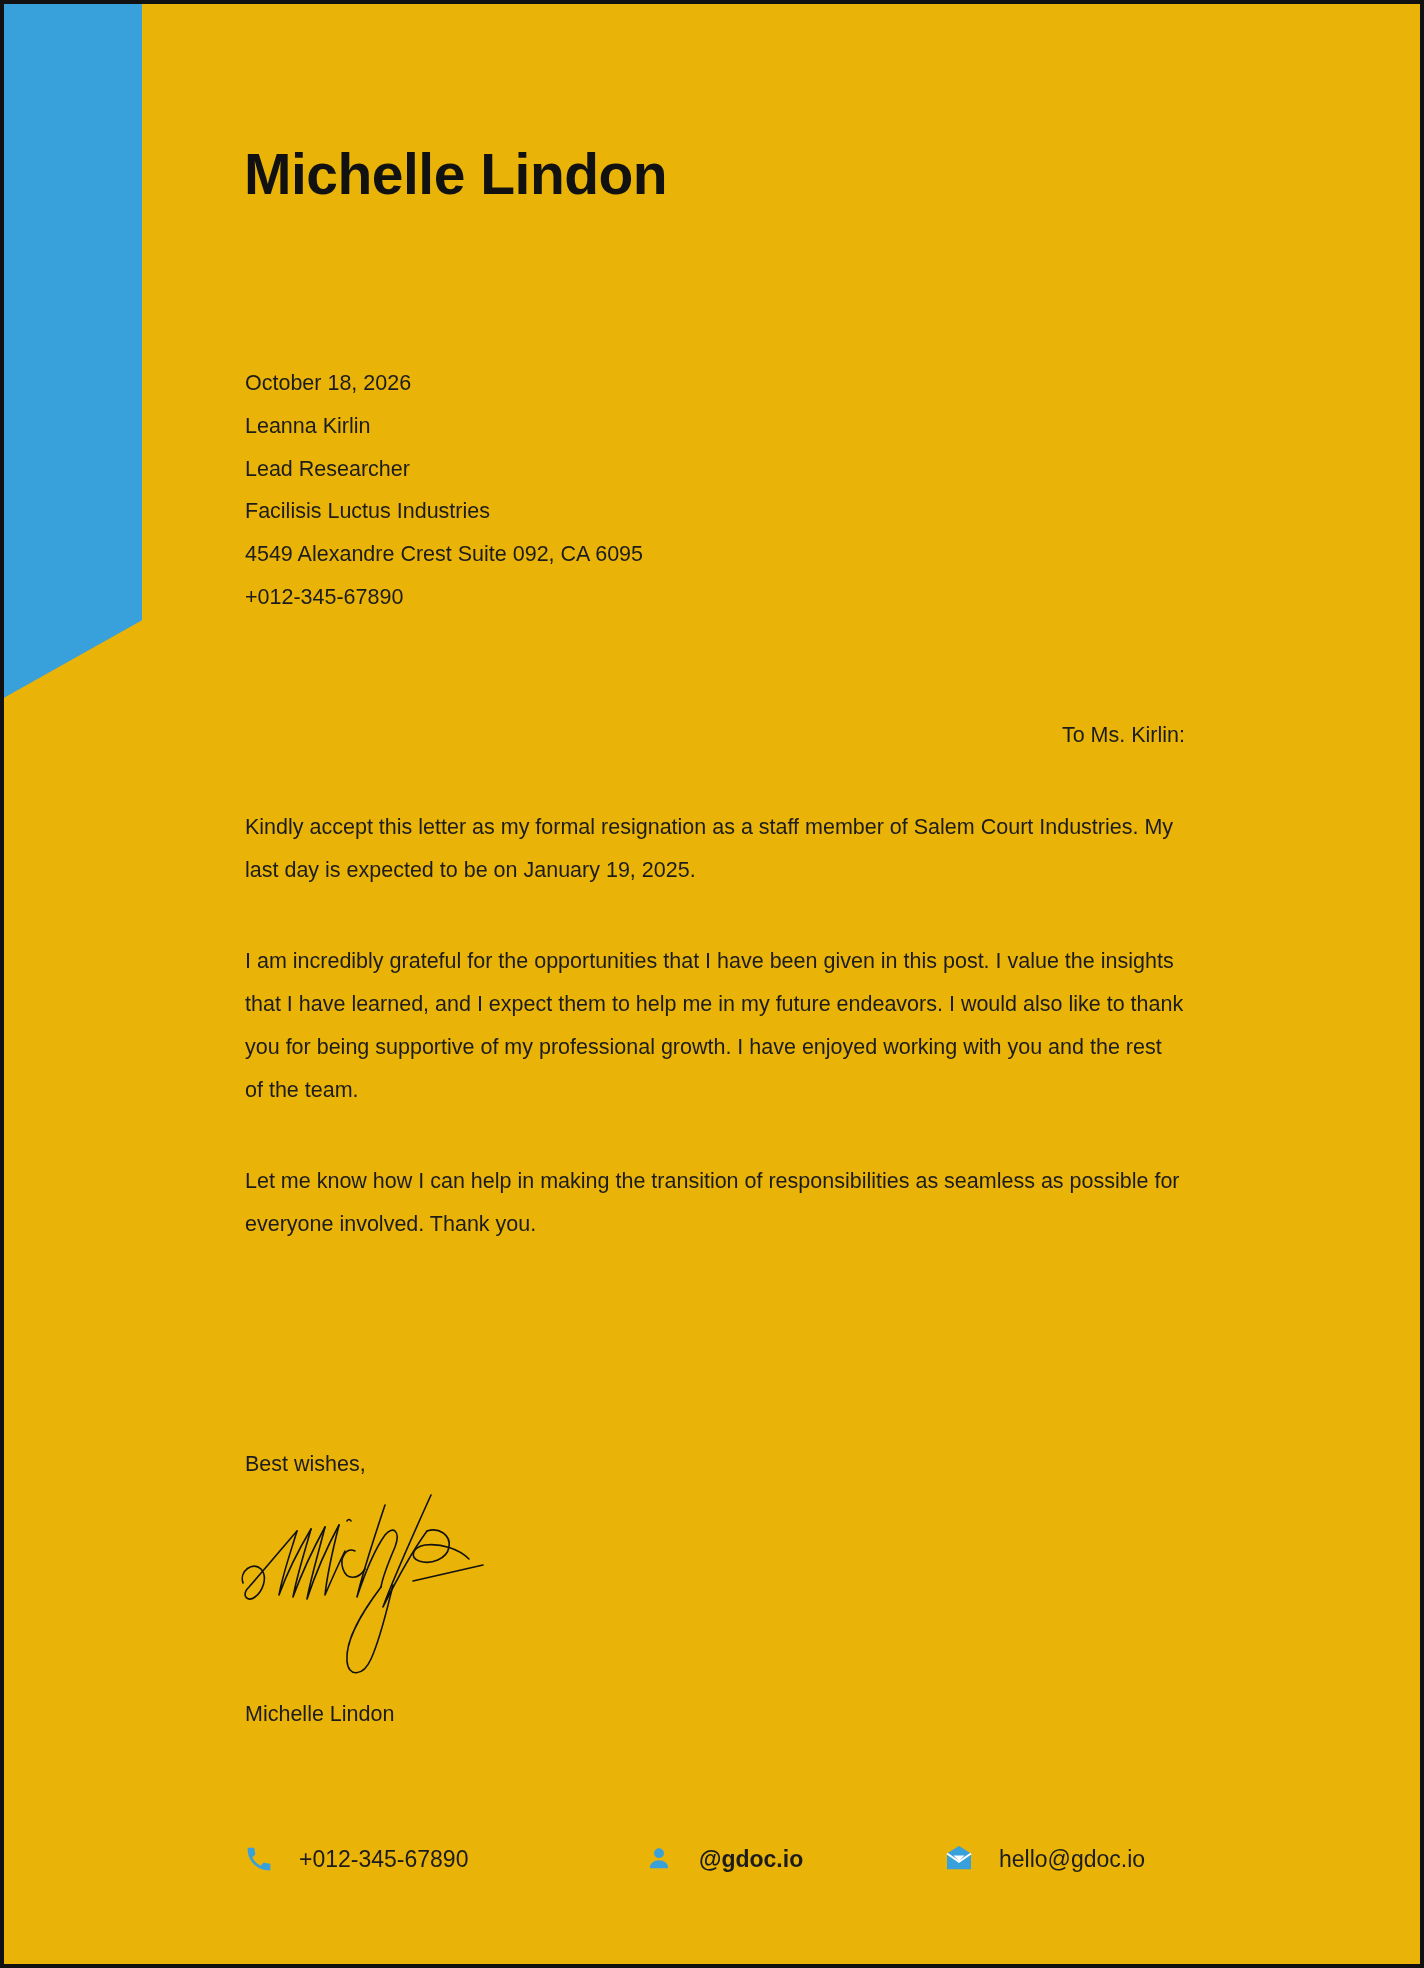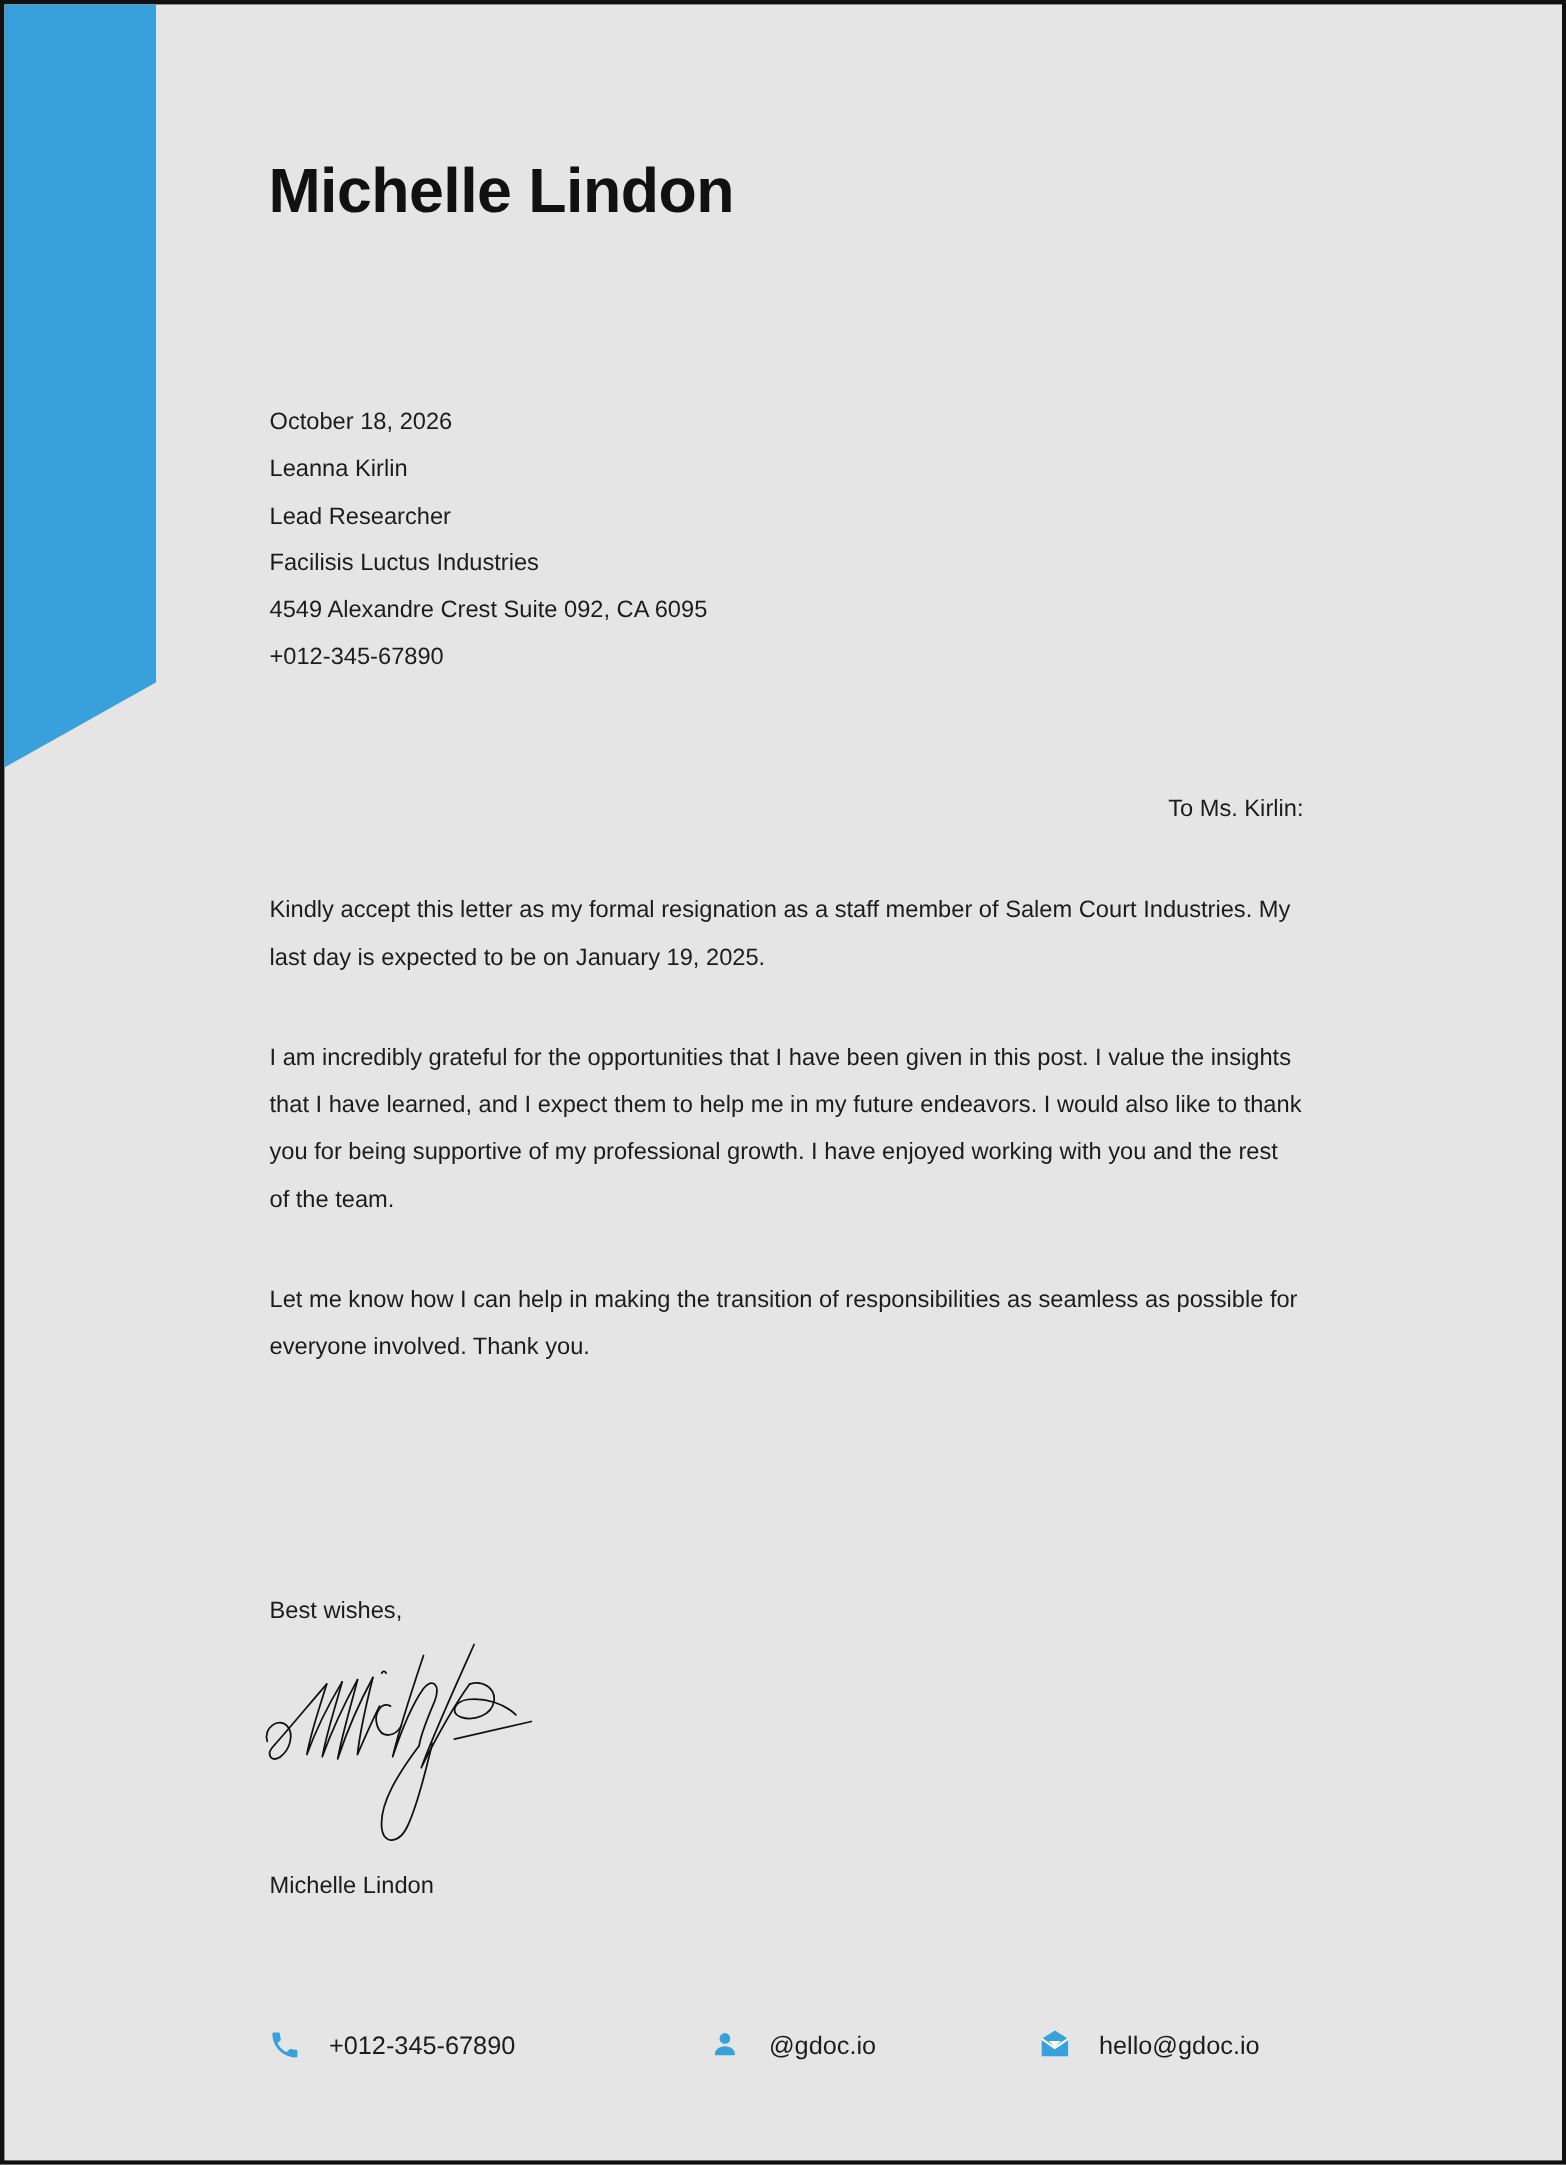--- a/index.html
+++ b/index.html
@@ -131,21 +131,21 @@
     width: 1010px;
     height: 64px;
   }
   .footer-item {
     position: absolute;
     display: flex;
     align-items: center;
     height: 64px;
   }
   .footer-item.i0 { left: 0px; }
-  .footer-item.i1 { left: 400px; }
+  .footer-item.i1 { left: 400px; font-weight: bold; }
   .footer-item.i2 { left: 700px; }
   .footer-icon {
     width: 34px;
     height: 34px;
     flex: 0 0 34px;
     display: flex;
     align-items: center;
     justify-content: center;
   }
   .footer-icon svg { display: block; }
@@ -153,21 +153,21 @@
     margin-left: 23px;
     font-size: 23px;
     color: #1c1c1c;
     white-space: nowrap;
     line-height: 1;
   }
 </style>
 </head>
 <body>
 
-<div id="page" style="--accent: #38a0db; background: #e5e5e5; border-color: rgb(17, 17, 17);">
+<div id="page" style="--accent: #38a0db; background: #eab308; border-color: rgb(17, 17, 17);">
 
   <div class="ribbon"></div>
 
   <div class="header">
     <h1 class="doc-title">Michelle Lindon</h1>
   </div>
 
   <div class="recipient">
     <div class="recipient-line">October 18, 2026</div>
     <div class="recipient-line">Leanna Kirlin</div>

